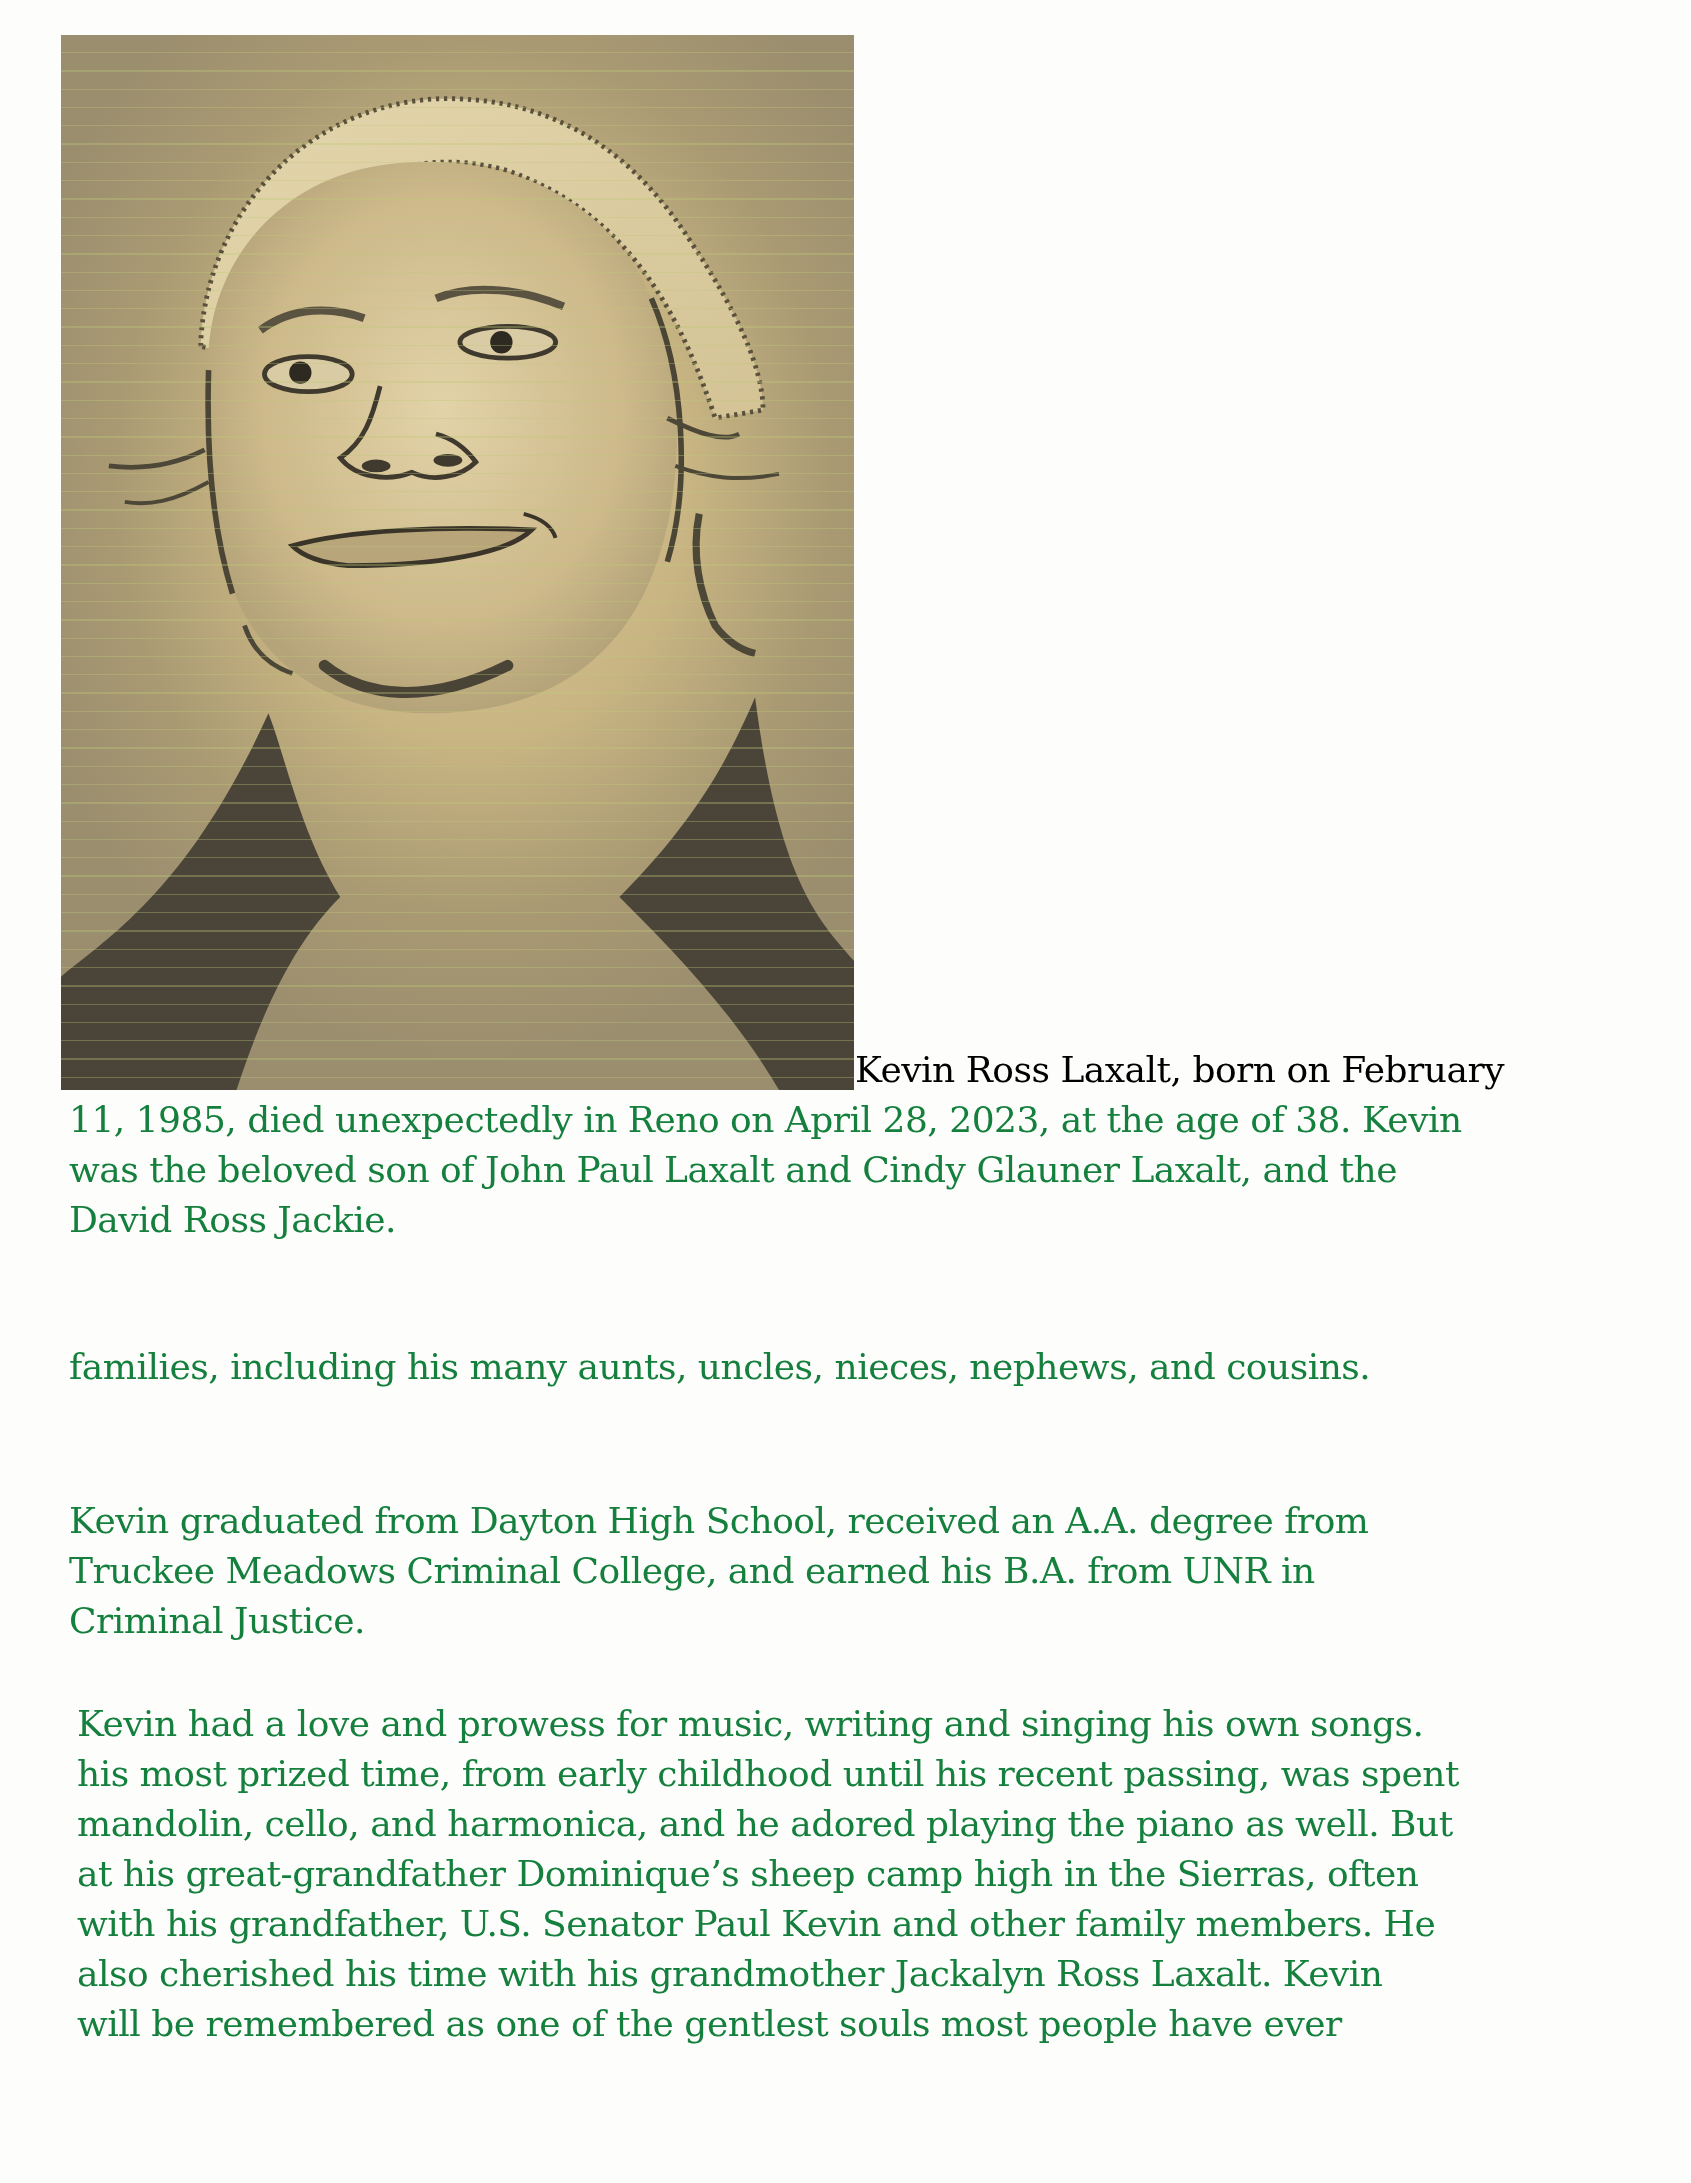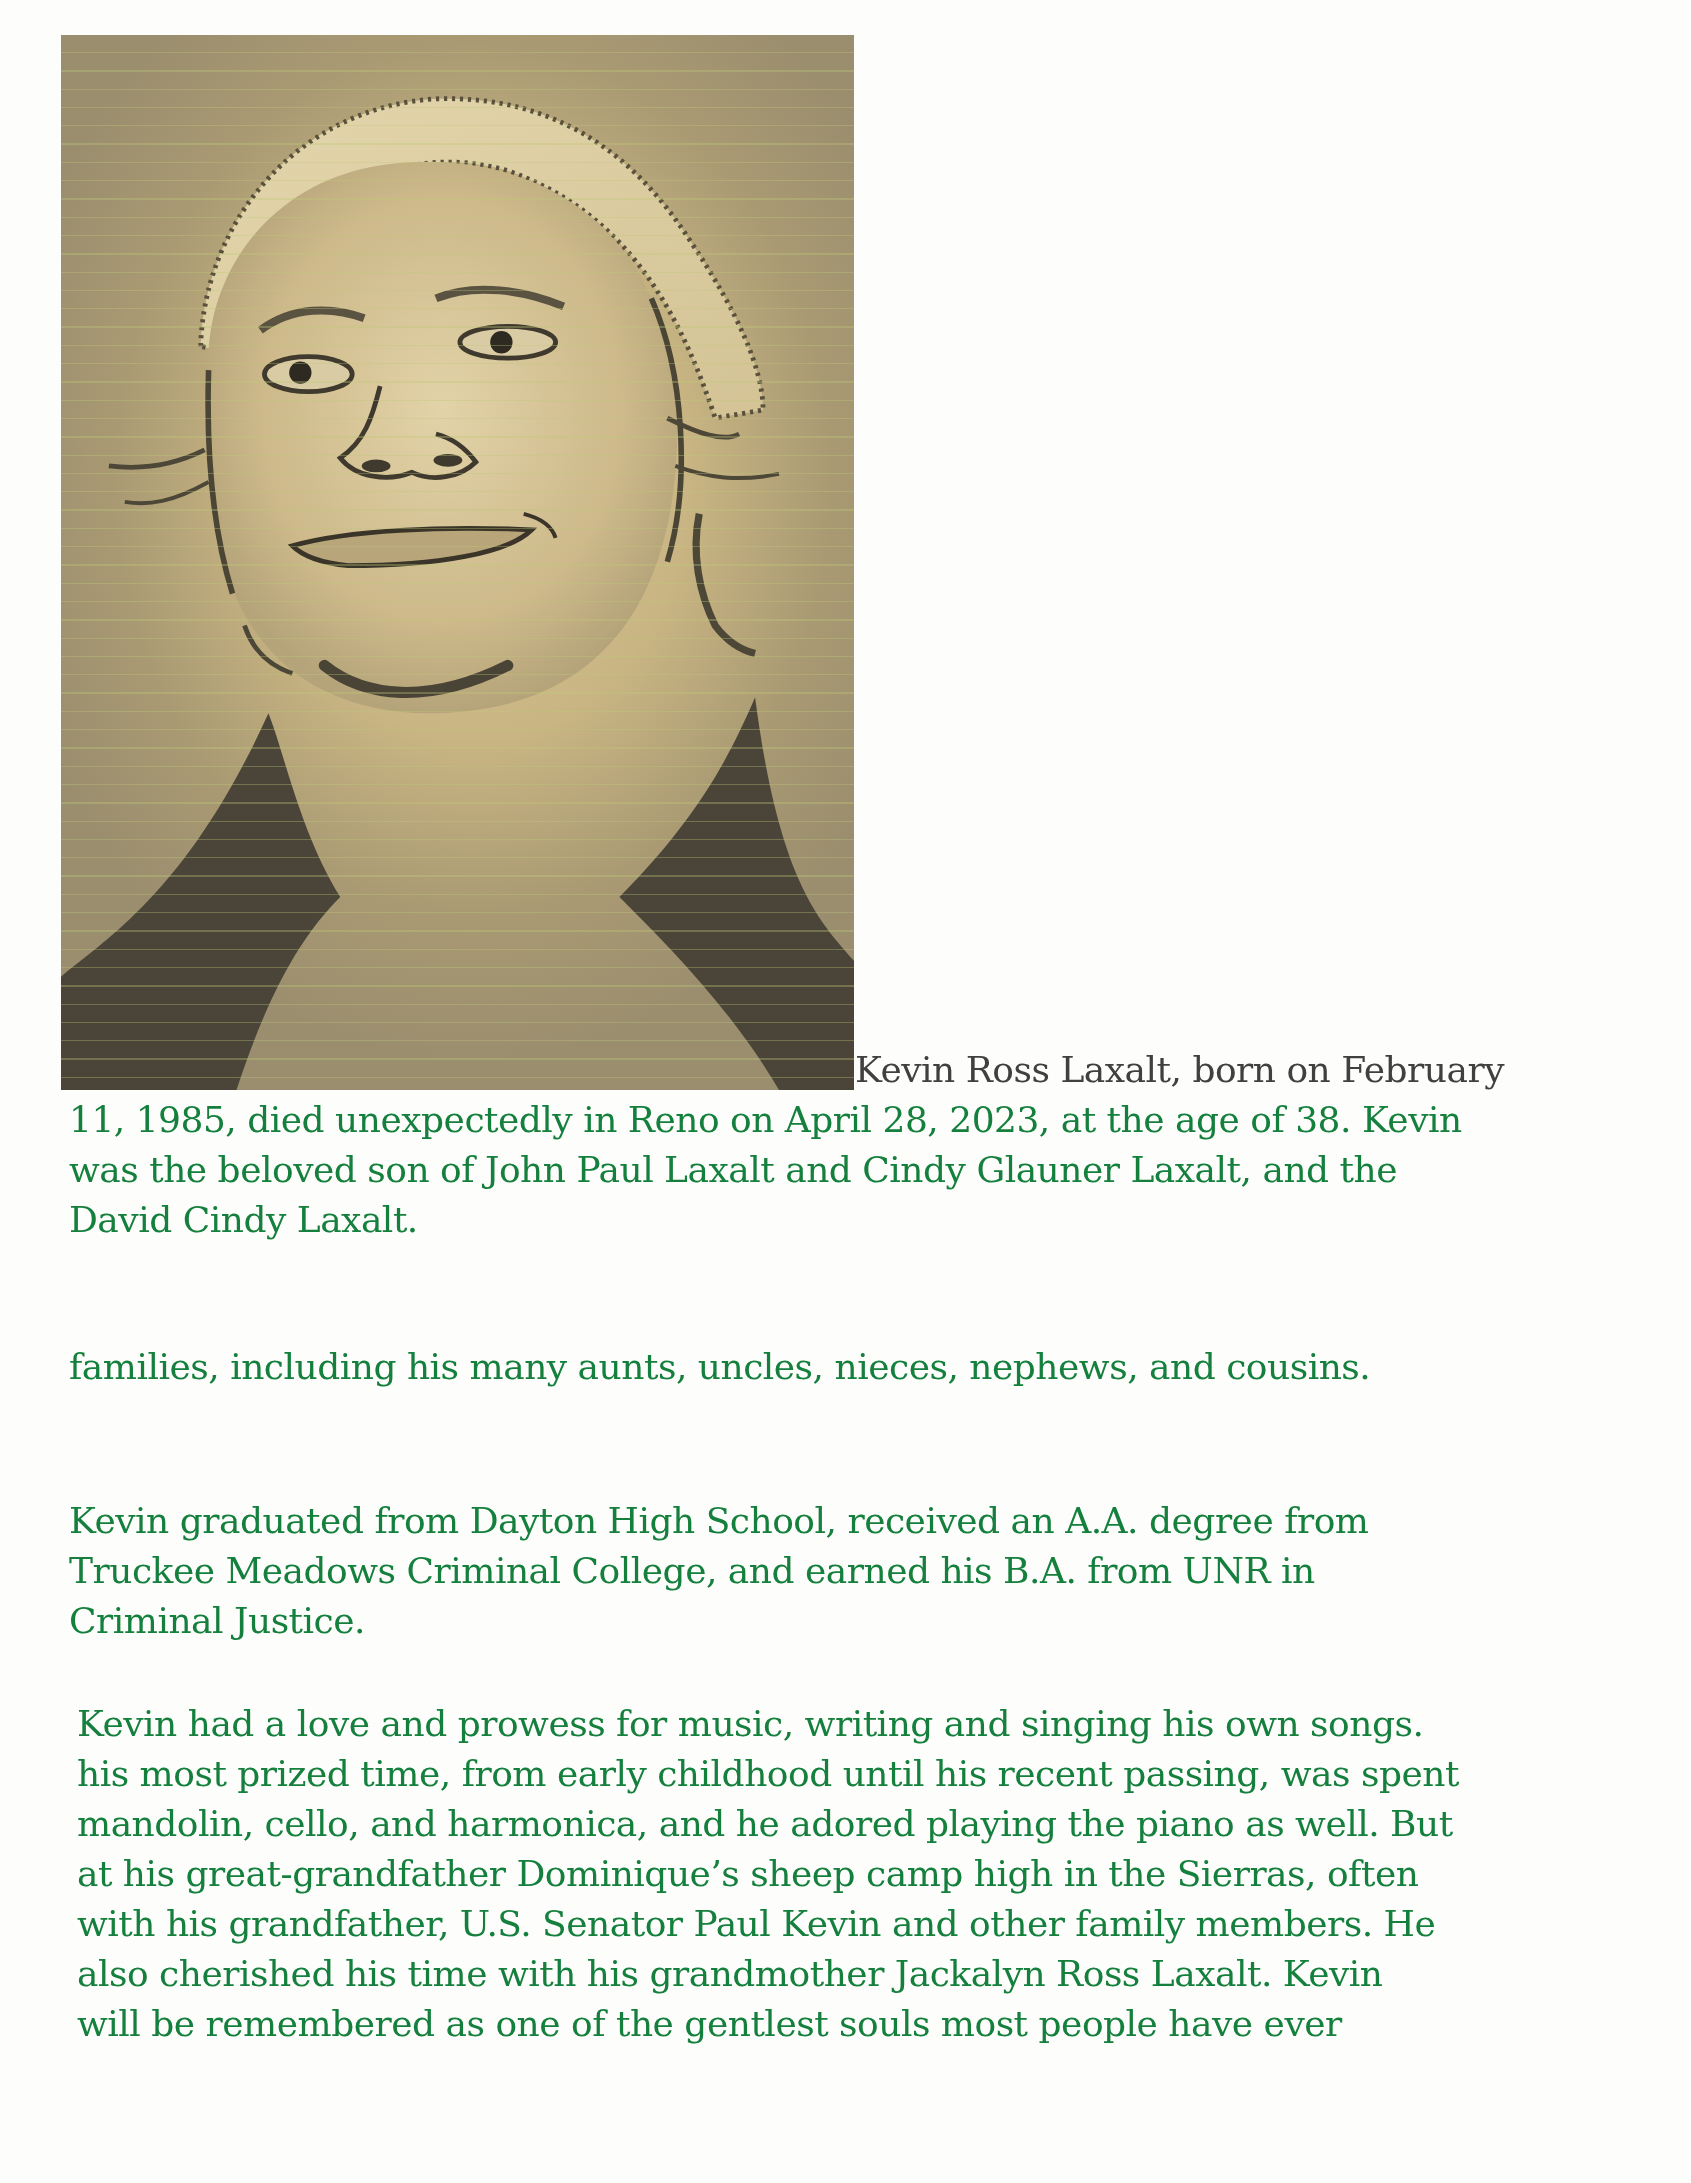--- a/index.html
+++ b/index.html
@@ -45,21 +45,21 @@
   .portrait svg {
     position: absolute; inset: 0;
     width: 100%; height: 100%;
   }
   
   .text {
     position: absolute;
     font-size: 36px;
     line-height: 50px;
     letter-spacing: -0.5px;
-    color: #404040;
+    color: #000000;
     white-space: nowrap;
   }
   .lead-first {
     left: 855px;
     top: 1045px;
   }
   .para {
     position: absolute;
     left: 69px;
     font-size: 36px;
@@ -128,21 +128,21 @@
       <path d="M994,1322 L994,1160 C950,1110 900,1060 870,830 C840,900 800,980 700,1080 C760,1140 840,1220 900,1322 Z" fill="#4a4538"></path>
     </svg>
     <div class="lines"></div>
   </div>
 
   <div class="text lead-first">Kevin Ross Laxalt, born on February</div>
 
   <div class="para p1">
     <span class="ln">11, 1985, died unexpectedly in Reno on April 28, 2023, at the age of 38. Kevin</span>
     <span class="ln">was the beloved son of John Paul Laxalt and Cindy Glauner Laxalt, and the</span>
-    <span class="ln">David Cindy Laxalt.</span>
+    <span class="ln">David Ross Jackie.</span>
   </div>
 
   <div class="para p2">
     <span class="ln">families, including his many aunts, uncles, nieces, nephews, and cousins.</span>
   </div>
 
   <div class="para p3">
     <span class="ln">Kevin graduated from Dayton High School, received an A.A. degree from</span>
     <span class="ln">Truckee Meadows Criminal College, and earned his B.A. from UNR in</span>
     <span class="ln">Criminal Justice.</span>

